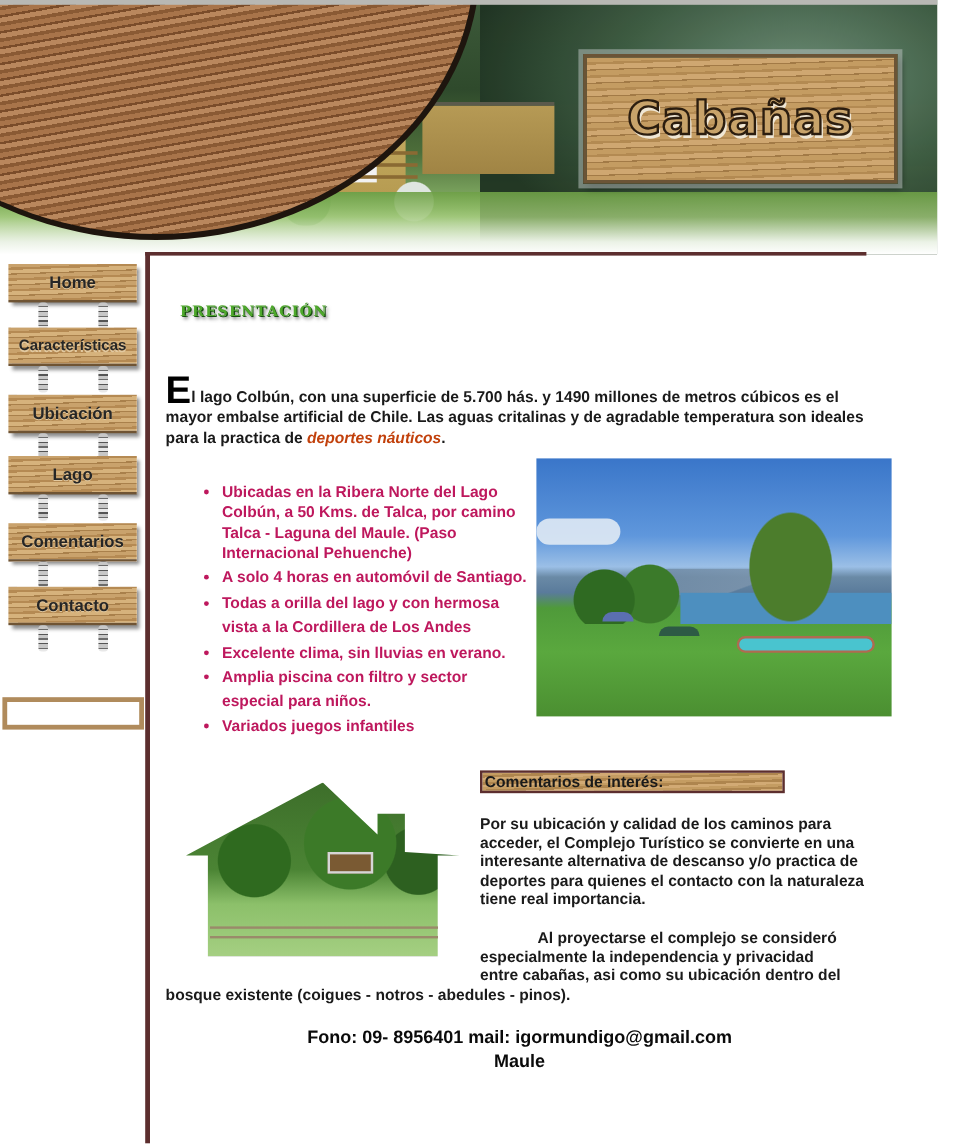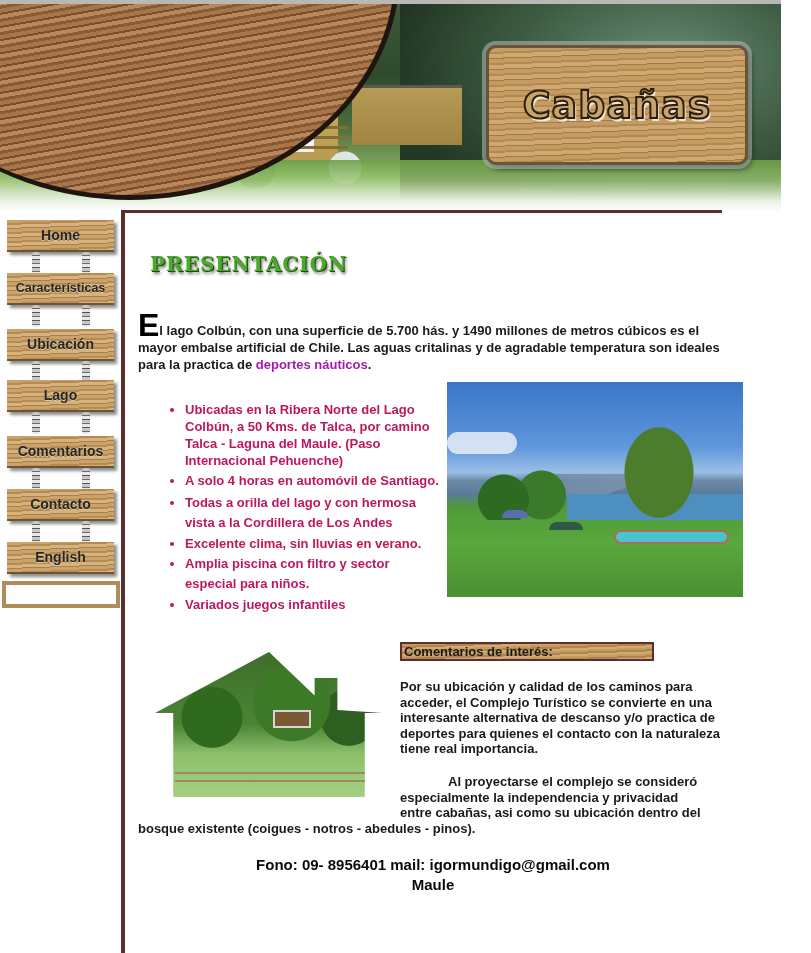--- a/index.html
+++ b/index.html
@@ -23,23 +23,23 @@
     background: linear-gradient(180deg, #b69a55, #a08444); border-top: 3px solid #5b5a4c; }
   #header .bushes { position: absolute; left: 105px; top: 148px; width: 300px; height: 40px;
     background: radial-gradient(circle at 20% 50%, #4f8b3a 0 18px, transparent 19px),
                 radial-gradient(circle at 50% 50%, #5d9a43 0 20px, transparent 21px),
                 radial-gradient(circle at 80% 50%, #dfe6e0 0 16px, transparent 17px); }
   #header .wood-curve { position: absolute; left: -140px; top: -260px; width: 540px; height: 460px;
     border-radius: 50%; background:
       repeating-linear-gradient(170deg, #8a5a34 0 3px, #a8744a 3px 7px, #7a4c2a 7px 9px, #b9875d 9px 13px);
     border-right: 5px solid #1e150e; border-bottom: 5px solid #1e150e; clip-path: inset(260px 0 0 140px); }
   #header .top-strip { position: absolute; left: 0; top: 0; width: 781px; height: 4px; background: #b8b8b4; }
-  #logo-sign { position: absolute; left: 486px; top: 45px; width: 262px; height: 120px;
+  #logo-sign { position: absolute; left: 486px; top: 45px; width: 262px; height: 108px;
     background: repeating-linear-gradient(178deg, #c49c62 0 4px, #b38a52 4px 6px, #cfa771 6px 10px, #a27a46 10px 11px);
-    border-radius: 10px; border: 3px solid #6b5436; box-shadow: 0 0 0 4px rgba(180,190,185,0.55), 3px 4px 6px rgba(0,0,0,0.6);
+    border-radius: 0; border: 3px solid #6b5436; box-shadow: 0 0 0 4px rgba(180,190,185,0.55), 3px 4px 6px rgba(0,0,0,0.6);
     display: flex; flex-direction: column; align-items: center; justify-content: center; }
   #logo-sign span { font-family: "DejaVu Sans", sans-serif; font-weight: bold; font-size: 38px; line-height: 42px;
     color: #c8a36a; -webkit-text-stroke: 2px #2b1d0f; text-shadow: 2px 3px 0 #efe6d4; letter-spacing: 1px; }
 
   
   #frame-top { position: absolute; left: 121px; top: 210px; width: 601px; height: 3px; background: #5c2e2e; }
   #frame-left { position: absolute; left: 121px; top: 210px; width: 4px; height: 743px; background: #5c2e2e; }
 
   
   #sidebar { position: absolute; left: 0; top: 214px; width: 103px; height: 400px; }
@@ -48,25 +48,25 @@
     border-bottom: 2px solid #6f5434; box-shadow: 3px 3px 3px rgba(0,0,0,0.45);
     display: flex; align-items: center; justify-content: center; cursor: pointer; }
   .nav-board span { font-family: "Liberation Sans", sans-serif; font-weight: bold; font-size: 14px; color: #262626; text-shadow: 0 1px 0 #e2c9a0; white-space: nowrap; }
   .nav-board.small span { font-size: 12.5px; }
   .chain { position: absolute; width: 8px; height: 22px;
     background: repeating-linear-gradient(180deg, #c7c7c7 0 3px, #6b6b6b 3px 4px, #e8e8e8 4px 7px, #555 7px 8px);
     border-radius: 3px; }
   #search-box { position: absolute; left: 2px; top: 581px; width: 118px; height: 27px; border: 4px solid #b08b5c; background: #fff; padding: 0 4px; font-family: "Liberation Sans", sans-serif; font-size: 12px; outline: none; }
 
   
-  #page-title { position: absolute; left: 150px; top: 252px; font-family: "DejaVu Serif", serif; font-weight: bold; font-size: 20px;
+  #page-title { position: absolute; left: 150px; top: 252px; font-family: "DejaVu Serif", serif; font-weight: bold; font-size: 12px;
     color: #4ea82c; letter-spacing: 1px; text-shadow: 1px 1px 0 #174d10, 2px 3px 3px rgba(0,0,0,0.55); text-align: center; }
   #intro { position: absolute; left: 138px; top: 313px; width: 590px; font-size: 13px; font-weight: bold; line-height: 17px; color: #1a1a1a; }
   #intro .dropcap { font-size: 32px; line-height: 24px; font-weight: bold; color: #000; vertical-align: -1px; }
-  #intro a { color: #a21caf; text-decoration: none; }
+  #intro a { color: #c2410c; text-decoration: none; font-style: italic; }
 
   #features { position: absolute; left: 163px; top: 401px; width: 280px; margin: 0; padding: 0 0 0 22px; font-size: 13px; font-weight: bold; color: #be185d; }
   #features li { margin: 0 0 2px 0; line-height: 17px; }
   #features li.loose { line-height: 20px; }
 
   #lake-photo { position: absolute; left: 447px; top: 382px; width: 296px; height: 215px; overflow: hidden;
     background: linear-gradient(180deg, #3a76c9 0%, #5f97dc 30%, #9bbfe6 42%, #6a8aa6 46%, #5a7b9b 52%, #4f9a3a 58%, #5aa83e 75%, #4b8f31 100%); }
   #lake-photo .cloud { position: absolute; left: 0; top: 50px; width: 70px; height: 22px; background: #e8eef6; border-radius: 12px; opacity: .85; }
   #lake-photo .mountains { position: absolute; left: 0; top: 92px; width: 296px; height: 22px;
     background: linear-gradient(160deg, transparent 30%, #6f8aa4 31%, #7d95ad 60%, transparent 61%); opacity: .8; }
@@ -153,23 +153,20 @@
     </div>
   <div class="chain" style="left:32px;top:254px"></div>
   <div class="chain" style="left:82px;top:254px"></div>
 
   <div class="nav-board" style="top:275px">
       <span>Contacto</span>
     </div>
   <div class="chain" style="left:32px;top:307px"></div>
   <div class="chain" style="left:82px;top:307px"></div>
 
-  <div class="nav-board" style="top:328px">
-      <span>English</span>
-    </div>
 </nav>
 <input id="search-box" type="text" value="" style="">
 
 <h1 id="page-title" style="margin:0">PRESENTACIÓN</h1>
 
 <p id="intro" style="margin:0"><span class="dropcap">E</span><span>l lago Colbún, con una superficie de 5.700 hás. y 1490 millones de metros cúbicos es el mayor embalse artificial de Chile. Las aguas critalinas y de agradable temperatura son ideales para la practica de </span><a href="#">deportes náuticos</a><span>.</span></p>
 
 <ul id="features">
   <li>Ubicadas en la Ribera Norte del Lago Colbún, a 50 Kms. de Talca, por camino Talca - Laguna del Maule. (Paso Internacional Pehuenche)</li>
   <li class="loose">A solo 4 horas en automóvil de Santiago.</li>

